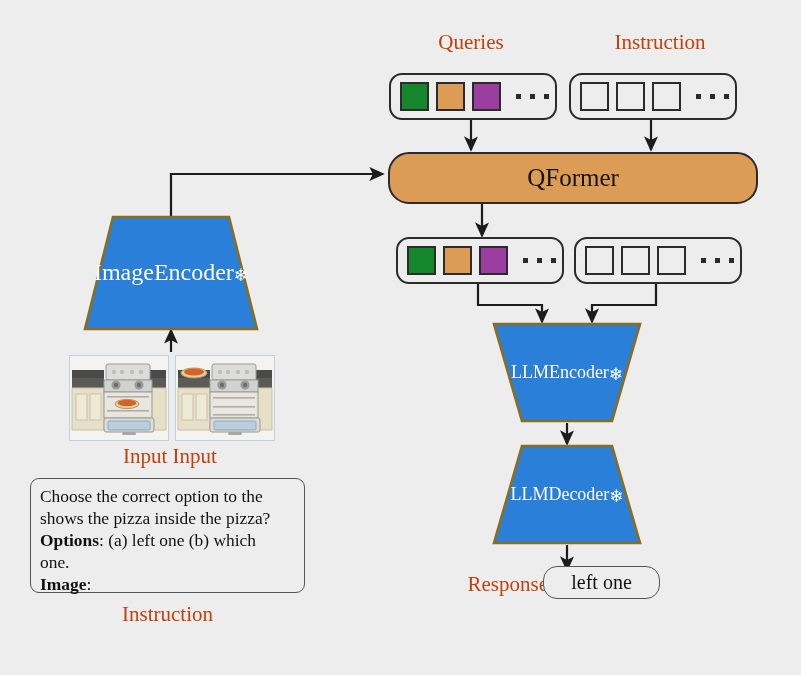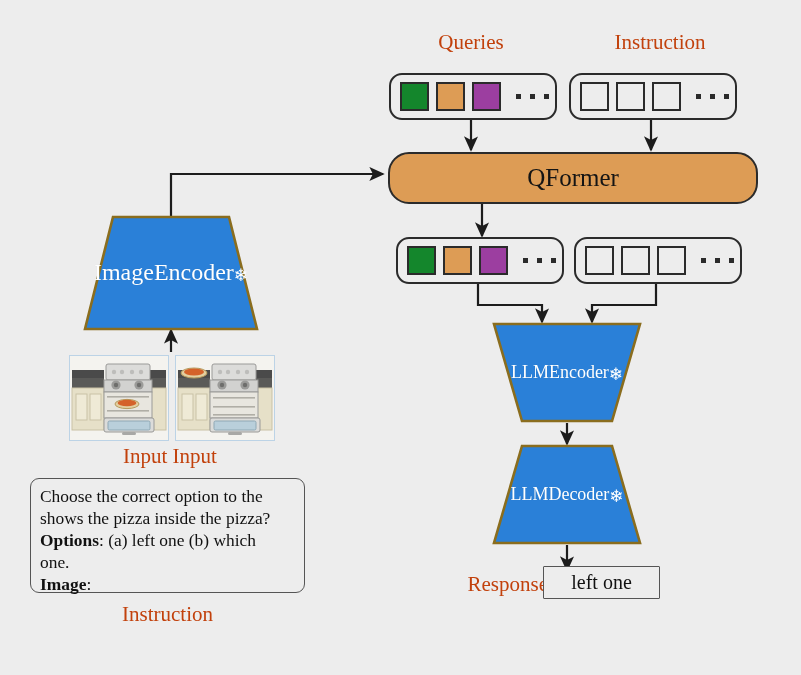--- a/index.html
+++ b/index.html
@@ -103,21 +103,21 @@
     font-size: 17.4px;
     line-height: 1.26;
     color: #111;
   }
   .prompt b { font-weight: bold; }
 
   
   .resp-pill {
     box-sizing: border-box;
     border: 1.6px solid #555;
-    border-radius: 1px;
+    border-radius: 14px;
     background: #ededed;
     display: flex;
     align-items: center;
     justify-content: center;
     font-size: 20px;
     color: #111;
     text-align: right;
   }
 
   

